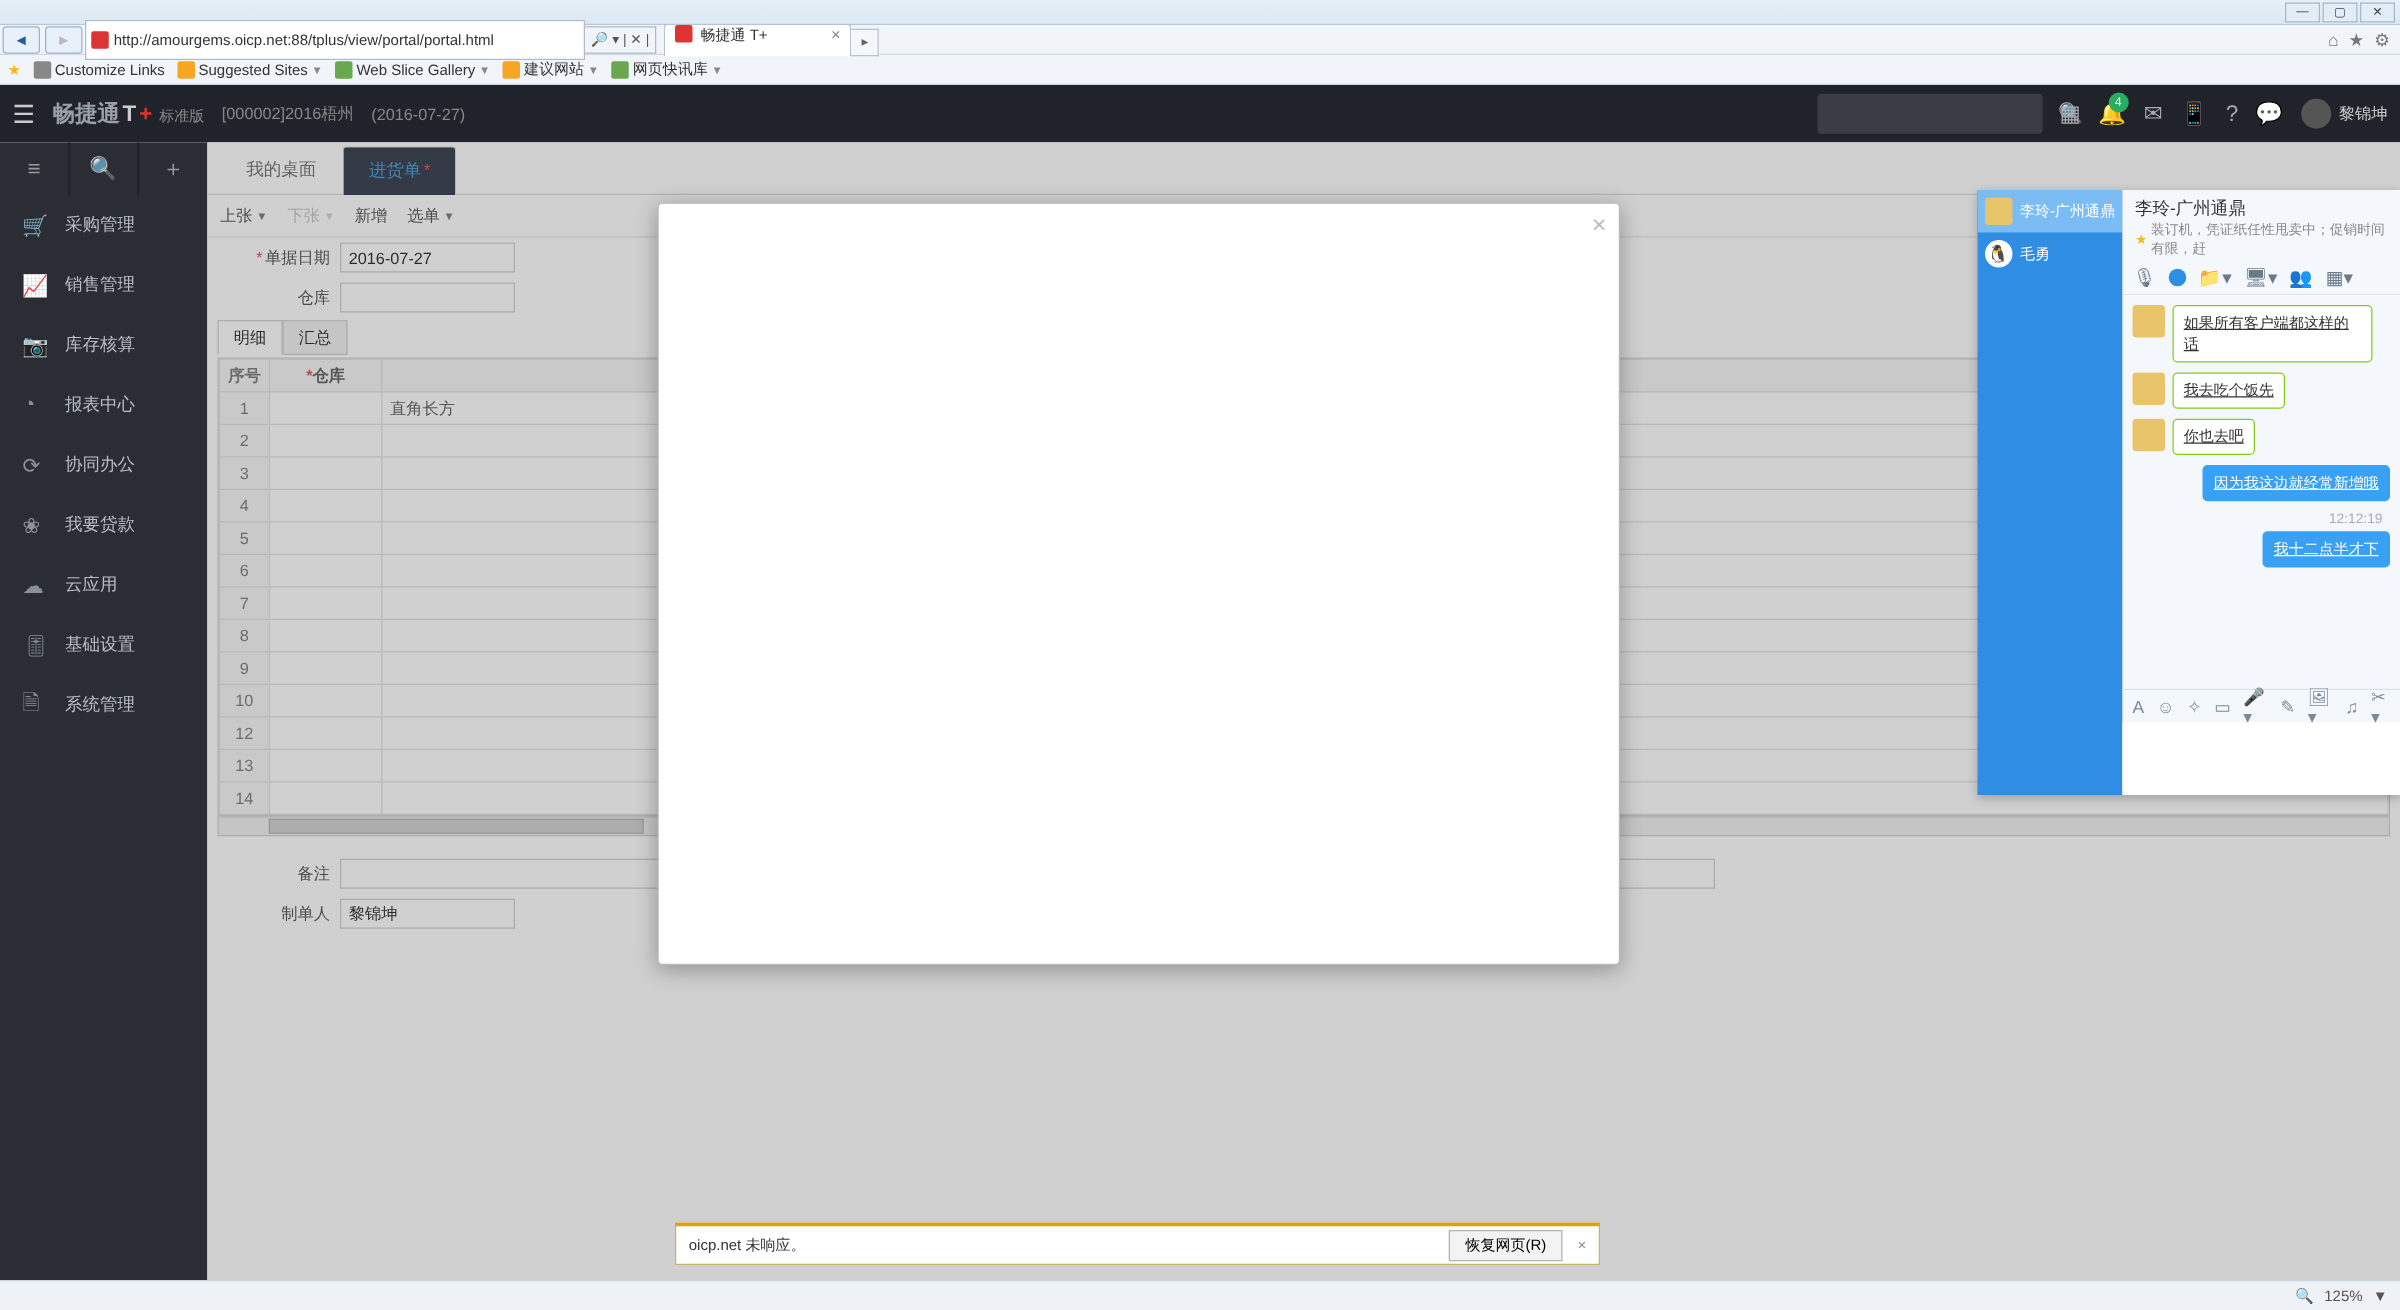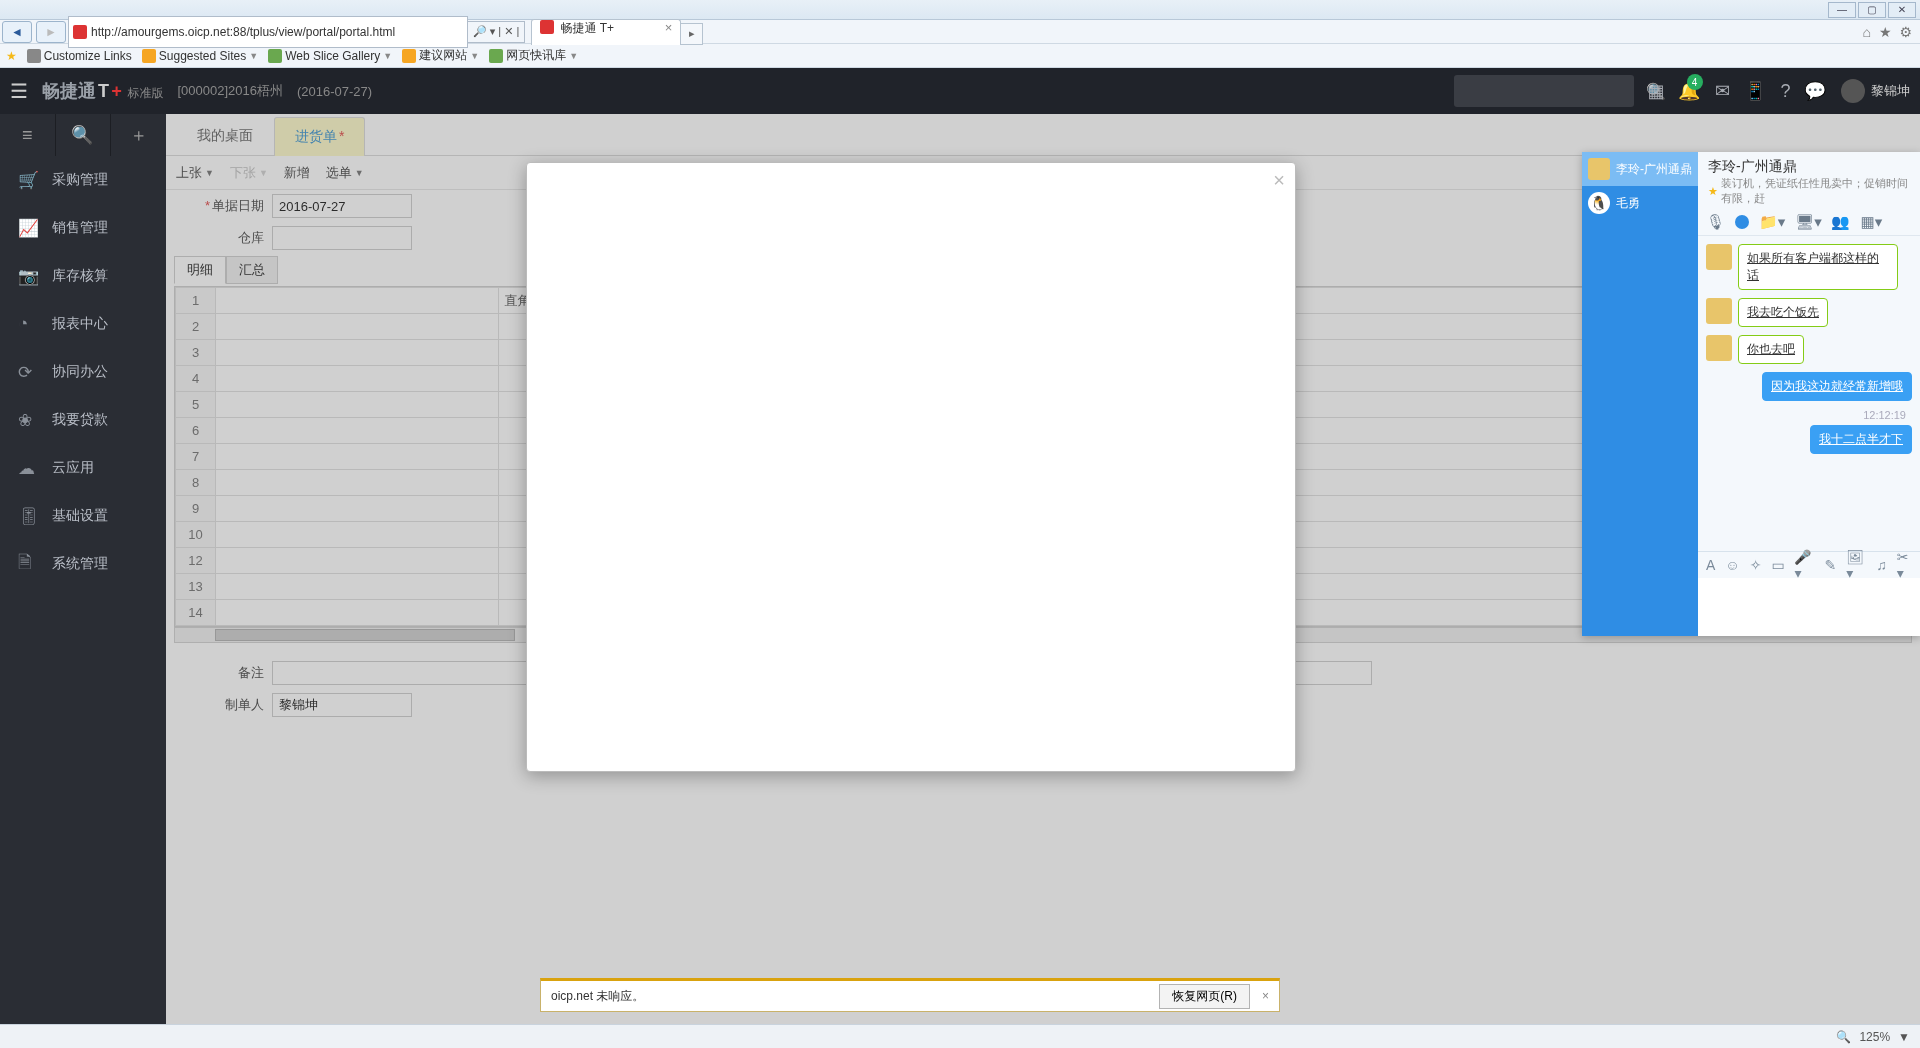--- a/index.html
+++ b/index.html
@@ -47,21 +47,21 @@
 .sidebar{width:166px;background:#2a2d34;color:#b9bec7;font-size:14px;}
 .sidetool{height:42px;display:flex;}
 .sidetool>div{flex:1;display:flex;align-items:center;justify-content:center;color:#999;font-size:18px;border-right:1px solid #1c1e23;}
 .sidetool>div:last-child{border-right:none;}
 .sideitem{height:48px;display:flex;align-items:center;padding-left:18px;gap:14px;font-size:14px;}
 .sideitem .ic{width:20px;color:#8a9099;font-size:17px;}
 
 .main{flex:1;background:#fff;position:relative;overflow:hidden;}
 .wtabs{height:42px;display:flex;align-items:flex-end;border-bottom:1px solid #d6d6d6;padding-left:10px;}
 .wtab{padding:10px 20px;border:1px solid transparent;border-bottom:none;font-size:14px;color:#555;}
-.wtab.active{border-color:#d6d6d6;background:#fef9c3;color:#2a8bcc;border-radius:3px 3px 0 0;position:relative;top:1px;}
+.wtab.active{border-color:#d6d6d6;background:#0f172a;color:#2a8bcc;border-radius:3px 3px 0 0;position:relative;top:1px;}
 .req{color:#d33;margin-left:2px;}
 .docbar{height:34px;display:flex;align-items:center;padding:0 10px;gap:16px;font-size:13px;border-bottom:1px solid #e3e3e3;color:#333;}
 .docbar .itm{display:flex;align-items:center;gap:3px;}
 .docbar .dis{color:#bbb;}
 .car2{font-size:9px;color:#666;}
 .helpq{margin-left:auto;width:18px;height:18px;border-radius:50%;background:#3a8bd8;color:#fff;display:flex;align-items:center;justify-content:center;font-size:12px;}
 .formrow{display:flex;align-items:center;padding:4px 10px;font-size:13px;gap:8px;}
 .formrow .lbl{width:88px;text-align:right;color:#333;}
 .formrow .lbl .star{color:#d33;margin-right:2px;}
 .formrow input{height:24px;border:1px solid #c8c8c8;padding:0 6px;font-size:13px;width:140px;}
@@ -284,20 +284,25 @@
       </div>
 
       <div class="subtabs">
         <div class="act">明细</div>
         <div>汇总</div>
       </div>
 
       <div class="grid">
         <table>
           <tbody>
+              <tr>
+            <th class="rownum">序号</th>
+            <th style="width:90px"><span style="color:#d33">*</span><span>仓库</span></th>
+            <th></th>
+          </tr>
           <tr>
                 <td class="rownum">1</td>
                 <td></td>
                 <td style="text-align:left">直角长方</td>
               </tr>
           <tr>
                 <td class="rownum">2</td>
                 <td></td>
                 <td></td>
               </tr>

